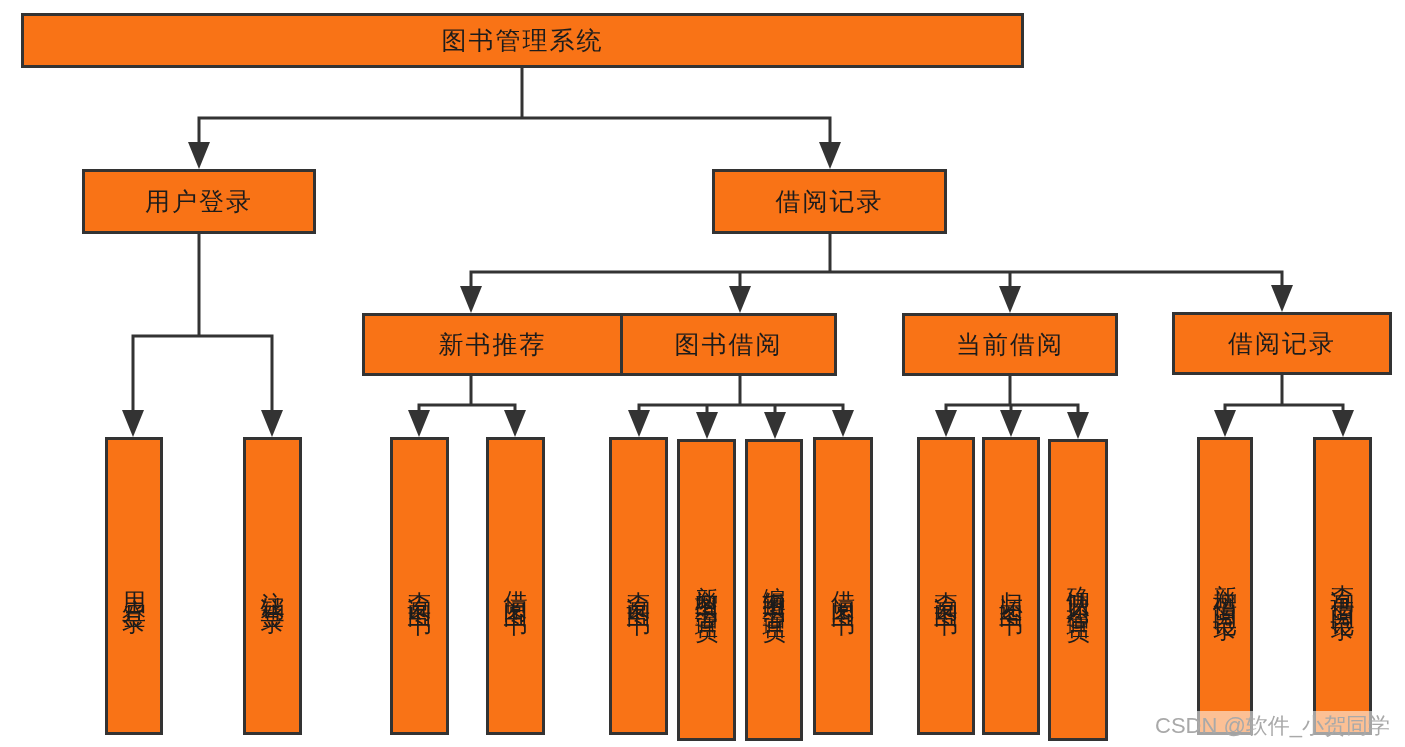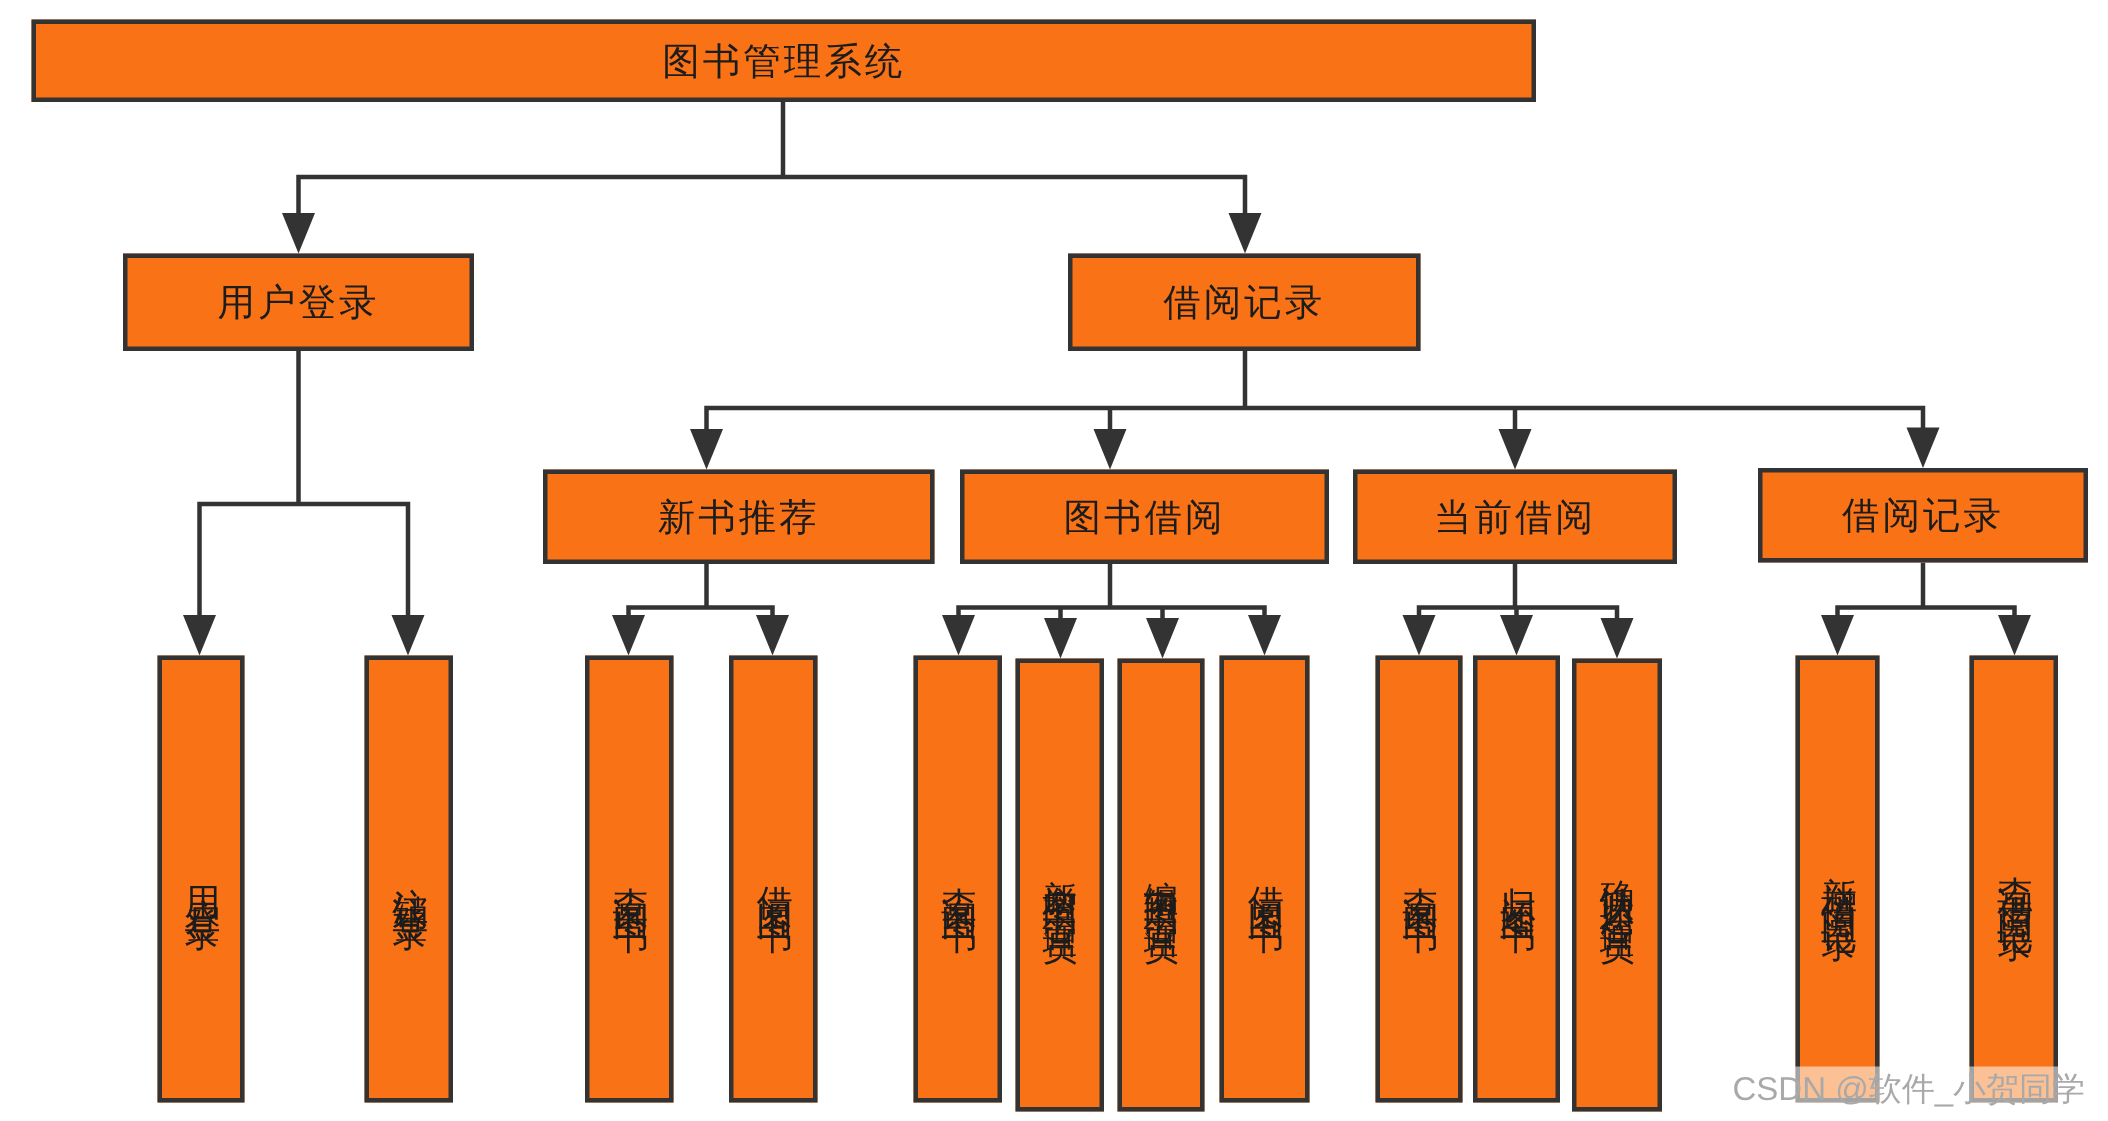--- a/index.html
+++ b/index.html
@@ -124,21 +124,21 @@
   <div class="node" style="left:82px; top:169px; width:234px; height:65px;">
     <span class="h-label">用户登录</span>
   </div>
   <div class="node" style="left:712px; top:169px; width:235px; height:65px;">
     <span class="h-label">借阅记录</span>
   </div>
 
   <div class="node" style="left:362px; top:313px; width:261px; height:63px;">
     <span class="h-label">新书推荐</span>
   </div>
-  <div class="node" style="left:640px; top:313px; width:246px; height:63px;">
+  <div class="node" style="left:620px; top:313px; width:217px; height:63px;">
     <span class="h-label">图书借阅</span>
   </div>
   <div class="node" style="left:1172px; top:312px; width:220px; height:63px;">
     <span class="h-label">借阅记录</span>
   </div>
   <div class="node" style="left:902px; top:313px; width:216px; height:63px;">
     <span class="h-label">当前借阅</span>
   </div>
 
   <div class="node leaf" style="left:105px; top:437px; width:58px; height:298px;">

